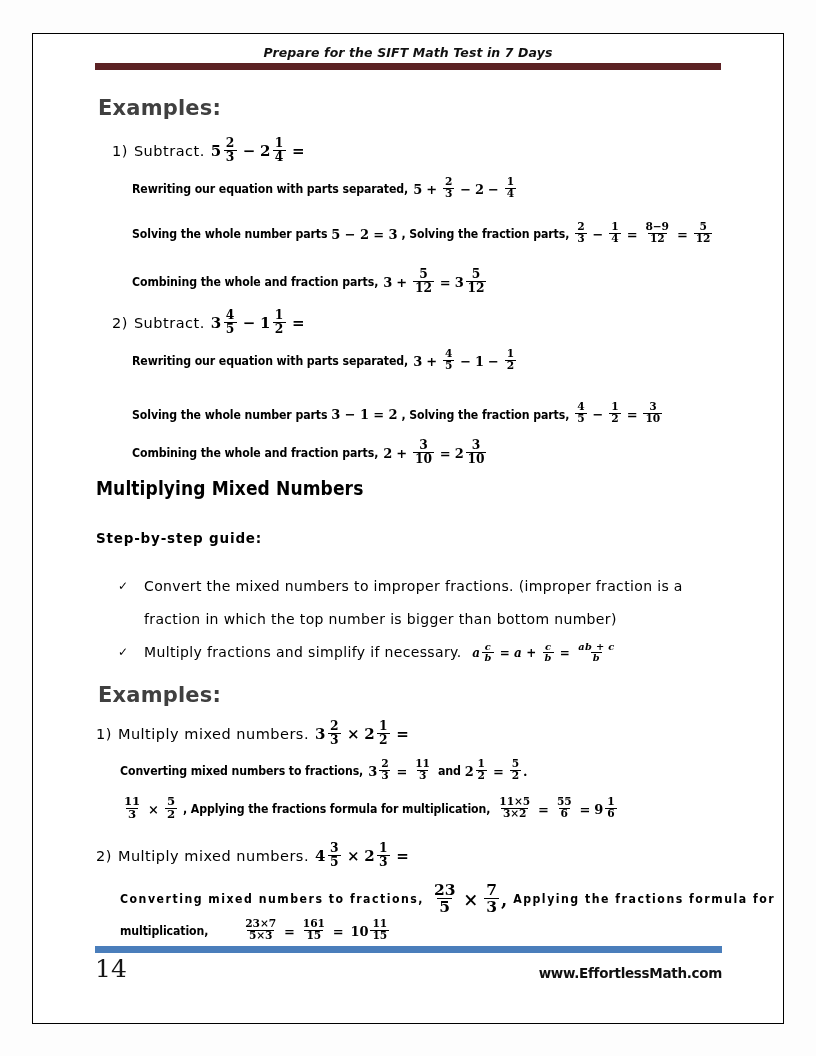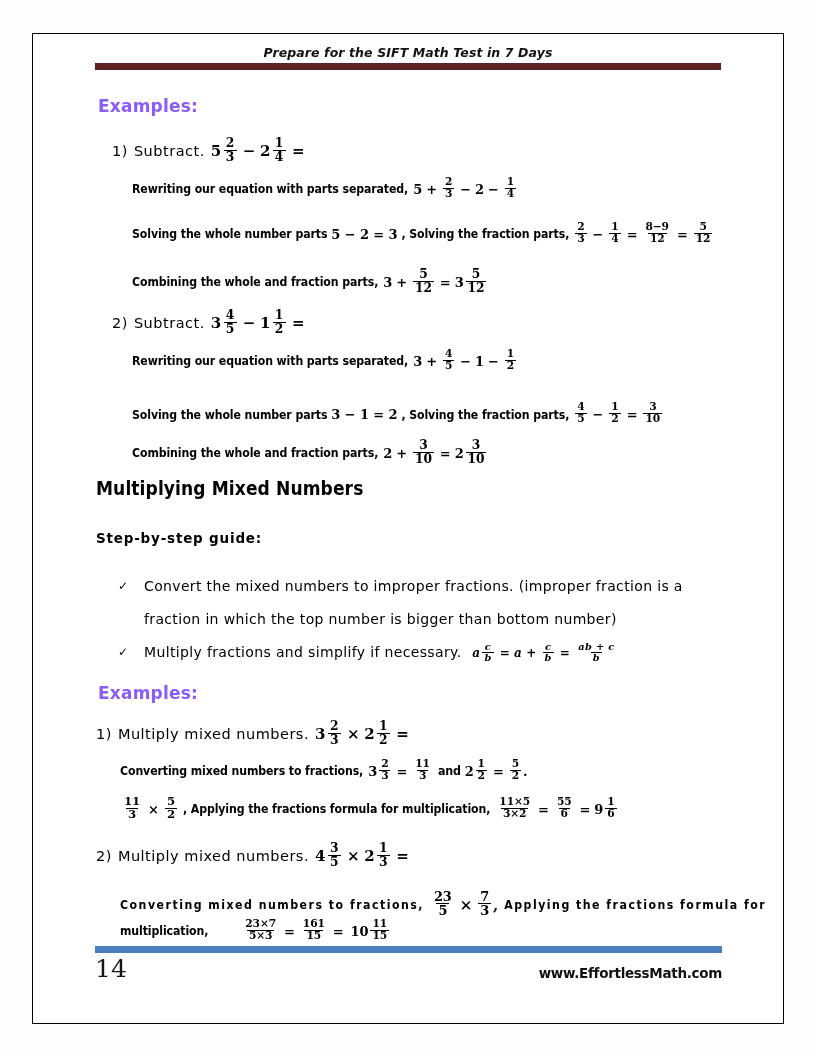--- a/index.html
+++ b/index.html
@@ -108,23 +108,23 @@
     font-family: "DejaVu Serif", serif;
     font-style: italic;
     font-weight: bold;
   }
 
   
   .examples-title {
     position: absolute;
     font-family: "DejaVu Sans", sans-serif;
     font-weight: bold;
-    font-size: 17px;
+    font-size: 21px;
     letter-spacing: 0.2px;
-    color: #8b5cf6;
+    color: #404040;
   }
   .section-title {
     position: absolute;
     font-family: "DejaVu Sans Condensed", "DejaVu Sans", sans-serif;
     font-weight: bold;
     font-size: 19px;
     letter-spacing: 0.1px;
     color: #000;
   }
   .guide-title {
@@ -506,21 +506,21 @@
         <span class="fr">
             <span class="num">1</span>
             <span class="den">3</span>
           </span>
         <span class="op">=</span>
       </span>
     </div>
 
     <div class="step" style="left:88px; top:850px; width:600px; white-space:nowrap;">
       <span style="letter-spacing:1.5px;">Converting mixed numbers to fractions,</span>
-      <span class="inl math" style="margin:8px 6px; font-size:15px;">
+      <span class="inl math" style="margin:0 6px; font-size:18px;">
         <span class="fr" style="font-size:1.05em;">
             <span class="num">23</span>
             <span class="den">5</span>
           </span>
         <span class="op">×</span>
         <span class="fr" style="font-size:1.05em;">
             <span class="num">7</span>
             <span class="den">3</span>
           </span>
         <span>,</span>

